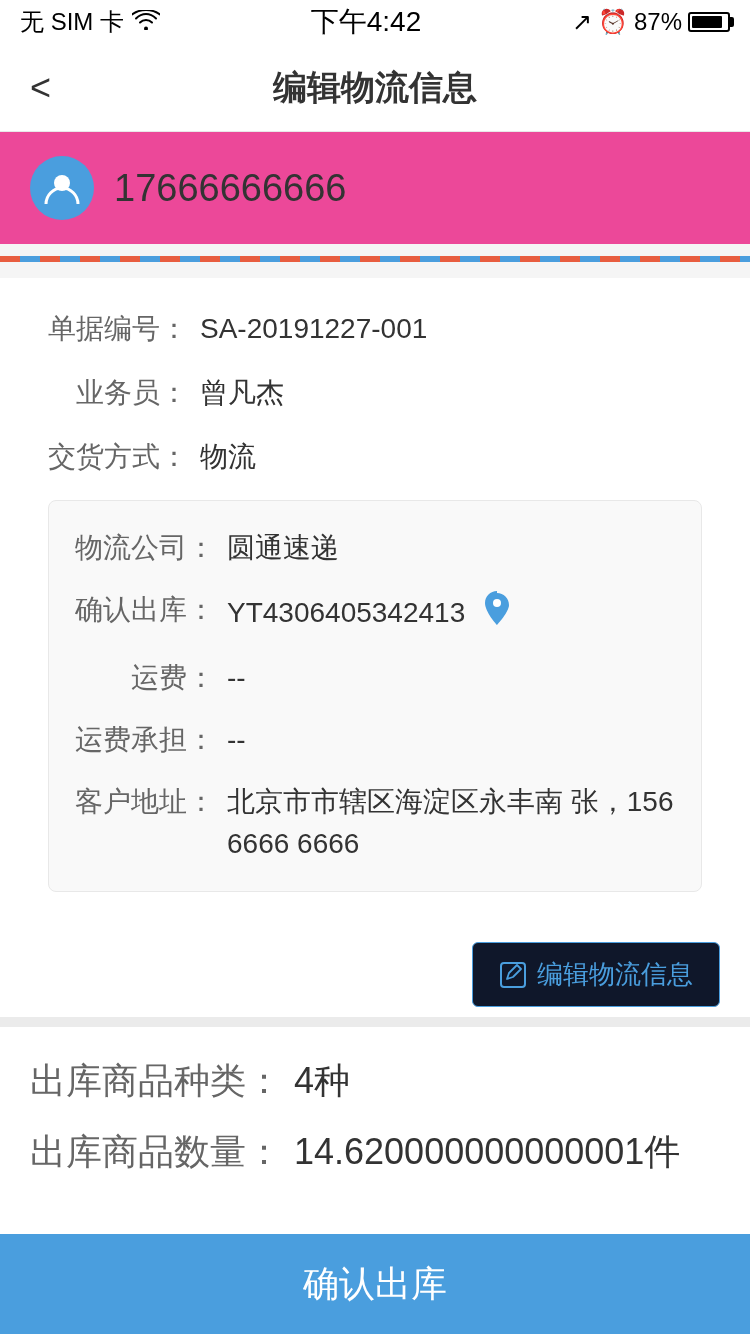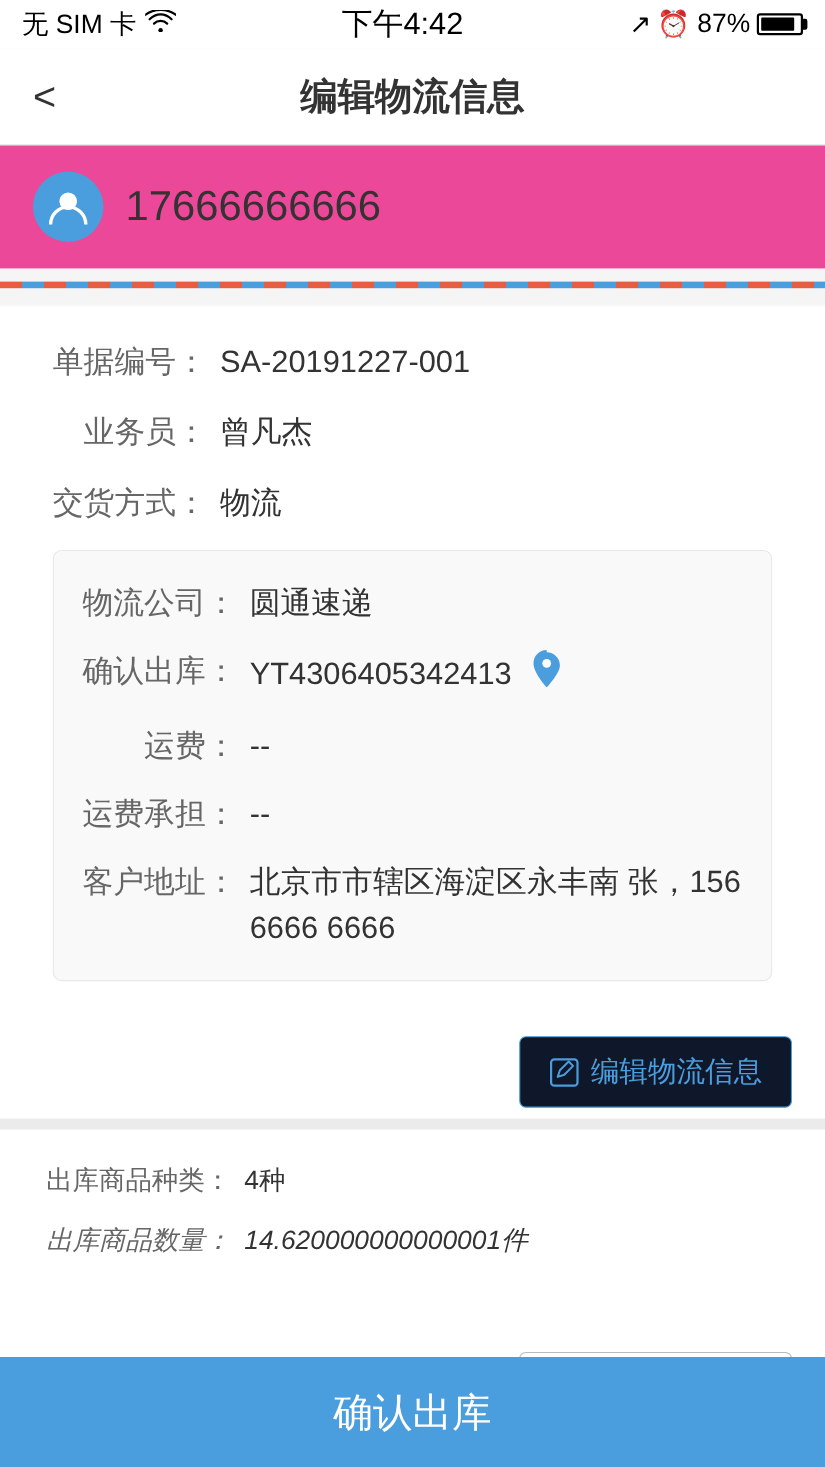--- a/index.html
+++ b/index.html
@@ -227,25 +227,24 @@
 
     
     .summary-section {
       background: #fff;
       padding: 30px 30px;
     }
     .summary-row {
       display: flex;
       align-items: center;
       margin-bottom: 22px;
-      font-size: 24px;
+      font-size: 36px;
     }
     .summary-row:last-child {
       margin-bottom: 16px;
-      font-style: italic;
     }
     .summary-label {
       color: #666;
       min-width: 180px;
       text-align: right;
       flex-shrink: 0;
     }
     .summary-value {
       color: #333;
       flex: 1;

